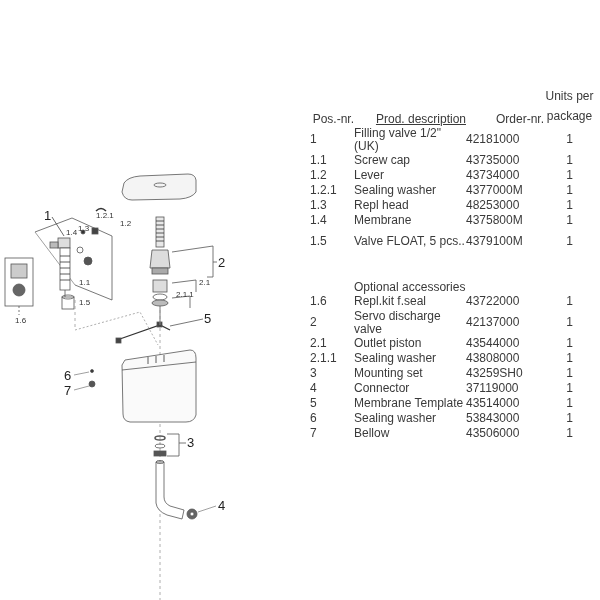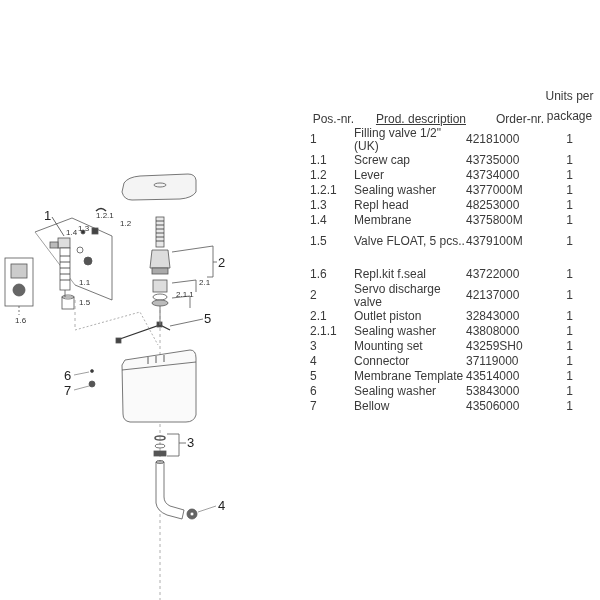--- a/index.html
+++ b/index.html
@@ -178,36 +178,42 @@
       <td>Valve FLOAT, 5 pcs..</td>
       <td>4379100M</td>
       <td class="col-units">1</td>
     </tr>
     <tr class="row spacer">
         <td></td>
         <td></td>
         <td></td>
         <td></td>
       </tr>
+    <tr class="row section">
+      <td></td>
+      <td>Optional accessories</td>
+      <td></td>
+        <td></td>
+    </tr>
     <tr class="row">
       <td>1.6</td>
       <td>Repl.kit f.seal</td>
       <td>43722000</td>
       <td class="col-units">1</td>
     </tr>
     <tr class="row tall">
       <td>2</td>
       <td>Servo discharge valve</td>
       <td>42137000</td>
       <td class="col-units">1</td>
     </tr>
     <tr class="row">
       <td>2.1</td>
       <td>Outlet piston</td>
-      <td>32843000</td>
+      <td>43544000</td>
       <td class="col-units">1</td>
     </tr>
     <tr class="row">
       <td>2.1.1</td>
       <td>Sealing washer</td>
       <td>43808000</td>
       <td class="col-units">1</td>
     </tr>
     <tr class="row">
       <td>3</td>

